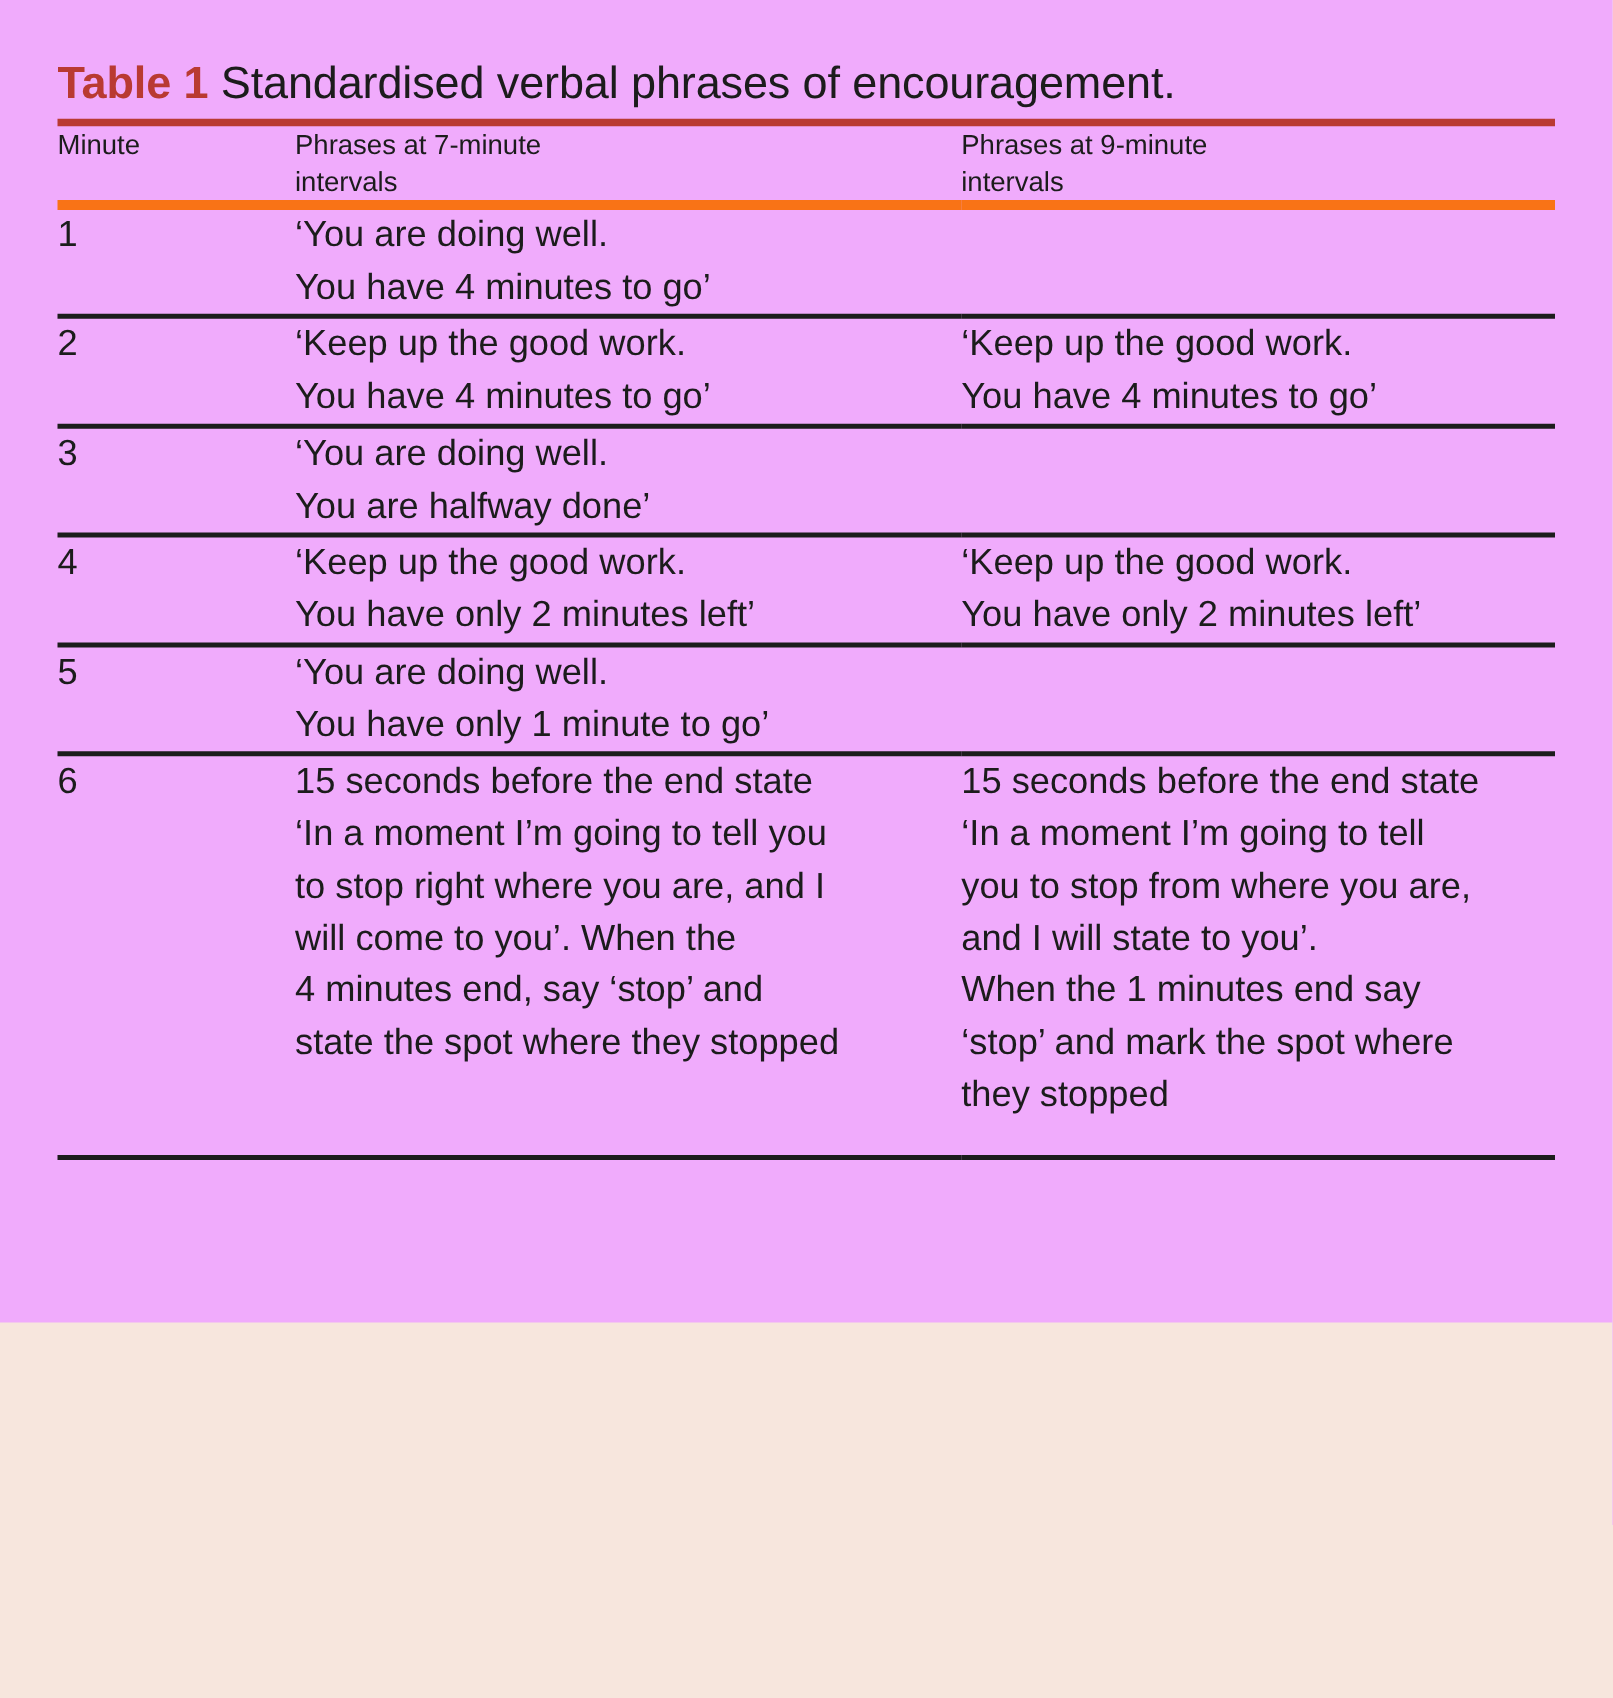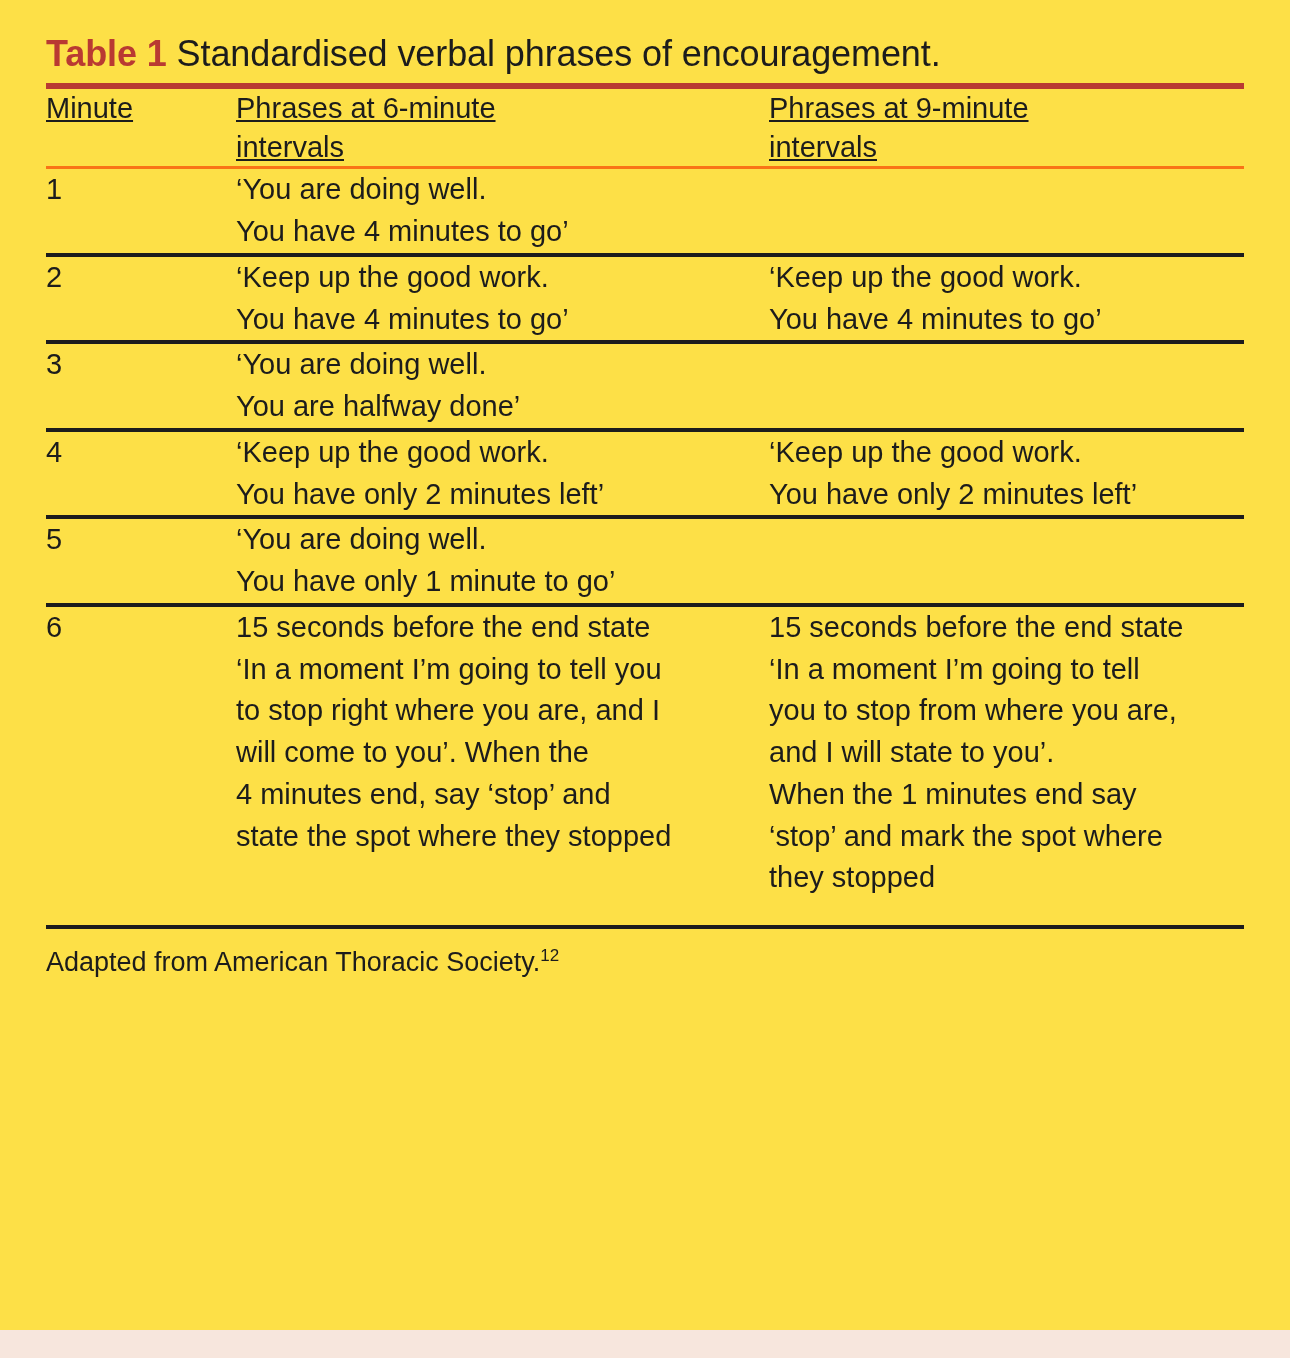--- a/index.html
+++ b/index.html
@@ -11,24 +11,24 @@
     height: 1358px;
     background: #f7e6dd;
     font-family: "Liberation Sans", sans-serif;
     color: #1c1c1c;
     overflow: hidden;
   }
 
   .table-figure {
     position: relative;
     width: 1290px;
-    height: 1330px;
-    background: #fde047;
+    height: 1058px;
+    background: #f0abfc;
     box-sizing: border-box;
-    padding: 0 46px;
+    padding: 12px 46px;
   }
 
   
   .caption {
     padding-top: 34px;
     font-size: 36px;
     line-height: 1.12;
     letter-spacing: -0.1px;
     color: #1c1c1c;
     white-space: nowrap;
@@ -61,27 +61,26 @@
 
   table.data-table th,
   table.data-table td {
     text-align: left;
     vertical-align: top;
     padding: 0;
     font-weight: normal;
   }
 
   thead th {
-    font-size: 29px;
+    font-size: 22px;
     line-height: 1.33;
     padding-top: 45px;
     padding-bottom: 21px;
-    border-bottom: 3px solid #f97316;
-    color: #1c1c1c;
-    text-decoration: underline;
+    border-bottom: 8px solid #f97316;
+    color: #1c1c1c;
   }
 
   tbody tr td {
     font-size: 29px;
     line-height: 1.44;
     padding-top: 19px;
     padding-bottom: 22px;
     border-bottom: 4px solid #1c1c1c;
     color: #1c1c1c;
   }
@@ -121,21 +120,21 @@
       <col class="c-min">
       <col class="c-one">
       <col class="c-two">
     </colgroup>
     <thead>
       <tr>
         <th>
             <span class="cell-line">Minute</span>
           </th>
         <th>
-            <span class="cell-line">Phrases at 6-minute
+            <span class="cell-line">Phrases at 7-minute
 intervals</span>
           </th>
         <th>
             <span class="cell-line">Phrases at 9-minute
 intervals</span>
           </th>
       </tr>
     </thead>
     <tbody>
 
@@ -228,17 +227,14 @@
           <span class="cell-line">and I will state to you’.</span>
           <span class="cell-line">When the 1 minutes end say</span>
           <span class="cell-line">‘stop’ and mark the spot where</span>
           <span class="cell-line">they stopped</span>
         </td>
       </tr>
 
     </tbody>
   </table>
 
-  <div class="footnote">
-    <span>Adapted from American Thoracic Society.</span><sup>12</sup>
-  </div>
 
 </div>
 
 </body></html>

